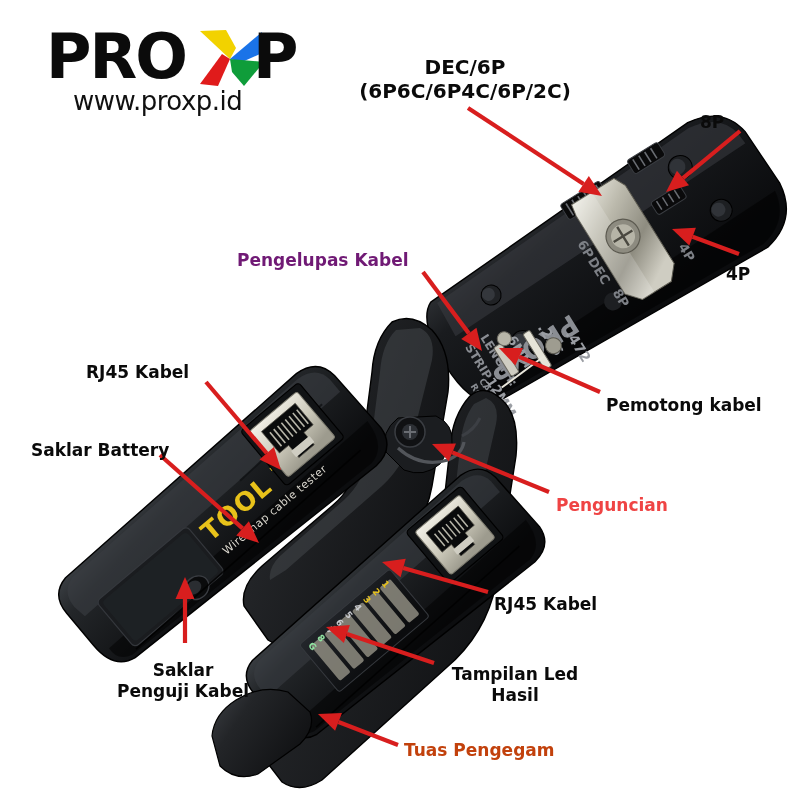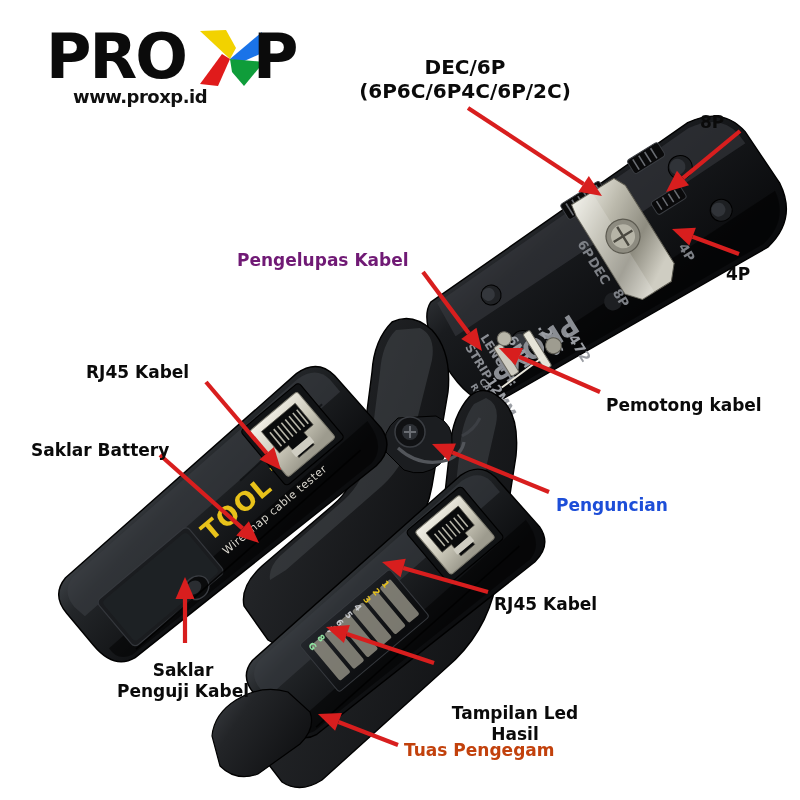--- a/index.html
+++ b/index.html
@@ -36,22 +36,22 @@
   .logo-p2{ position:absolute; left:215px; top:2px; }
   #logo-mark{
     position:absolute;
     left:158px; top:4px;
     width:70px; height:62px;
   }
   .logo-url{
     position:absolute;
     left:35px; top:62px;
     font-family:"DejaVu Sans", sans-serif;
-    font-weight:bold;
-    font-size:18px;
+    font-weight:normal;
+    font-size:26px;
     color:#101010;
     letter-spacing:-0.5px;
   }
 
   
   .callout{
     position:absolute;
     font-family:"DejaVu Sans", sans-serif;
     font-weight:bold;
     color:#0a0a0a;
@@ -402,22 +402,22 @@
 
   <div id="callout-layer">
       <div class="callout c-center" style="left: 340px; top: 55px; width: 250px; font-size: 20px; color: rgb(10, 10, 10);">DEC/6P
 (6P6C/6P4C/6P/2C)</div>
       <div class="callout c-left" style="left: 700px; top: 112px; width: 60px; font-size: 17px; color: rgb(10, 10, 10);">8P</div>
       <div class="callout c-left" style="left: 726px; top: 264px; width: 60px; font-size: 17px; color: rgb(10, 10, 10);">4P</div>
       <div class="callout c-left" style="left: 237px; top: 250px; width: 205px; font-size: 17px; color: #701a75;">Pengelupas Kabel</div>
       <div class="callout c-left" style="left: 86px; top: 362px; width: 150px; font-size: 17px; color: rgb(10, 10, 10);">RJ45 Kabel</div>
       <div class="callout c-left" style="left: 31px; top: 440px; width: 180px; font-size: 17px; color: rgb(10, 10, 10);">Saklar Battery</div>
       <div class="callout c-left" style="left: 606px; top: 395px; width: 180px; font-size: 17px; color: rgb(10, 10, 10);">Pemotong kabel</div>
-      <div class="callout c-left" style="left: 556px; top: 495px; width: 150px; font-size: 17px; color: #1d4ed8;">Penguncian</div>
+      <div class="callout c-left" style="left: 556px; top: 495px; width: 150px; font-size: 17px; color: #ef4444;">Penguncian</div>
       <div class="callout c-left" style="left: 494px; top: 594px; width: 150px; font-size: 17px; color: rgb(10, 10, 10);">RJ45 Kabel</div>
       <div class="callout c-center" style="left: 103px; top: 660px; width: 160px; font-size: 17px; color: rgb(10, 10, 10);">Saklar
 Penguji Kabel</div>
-      <div class="callout c-center" style="left: 440px; top: 664px; width: 150px; font-size: 17px; color: rgb(10, 10, 10); margin-top: 39px;">Tampilan Led
+      <div class="callout c-center" style="left: 440px; top: 664px; width: 150px; font-size: 17px; color: rgb(10, 10, 10);">Tampilan Led
 Hasil</div>
       <div class="callout c-left" style="left: 404px; top: 740px; width: 175px; font-size: 17px; color: #c2410c;">Tuas Pengegam</div>
     </div>
 
 </div>
 
 </body></html>

